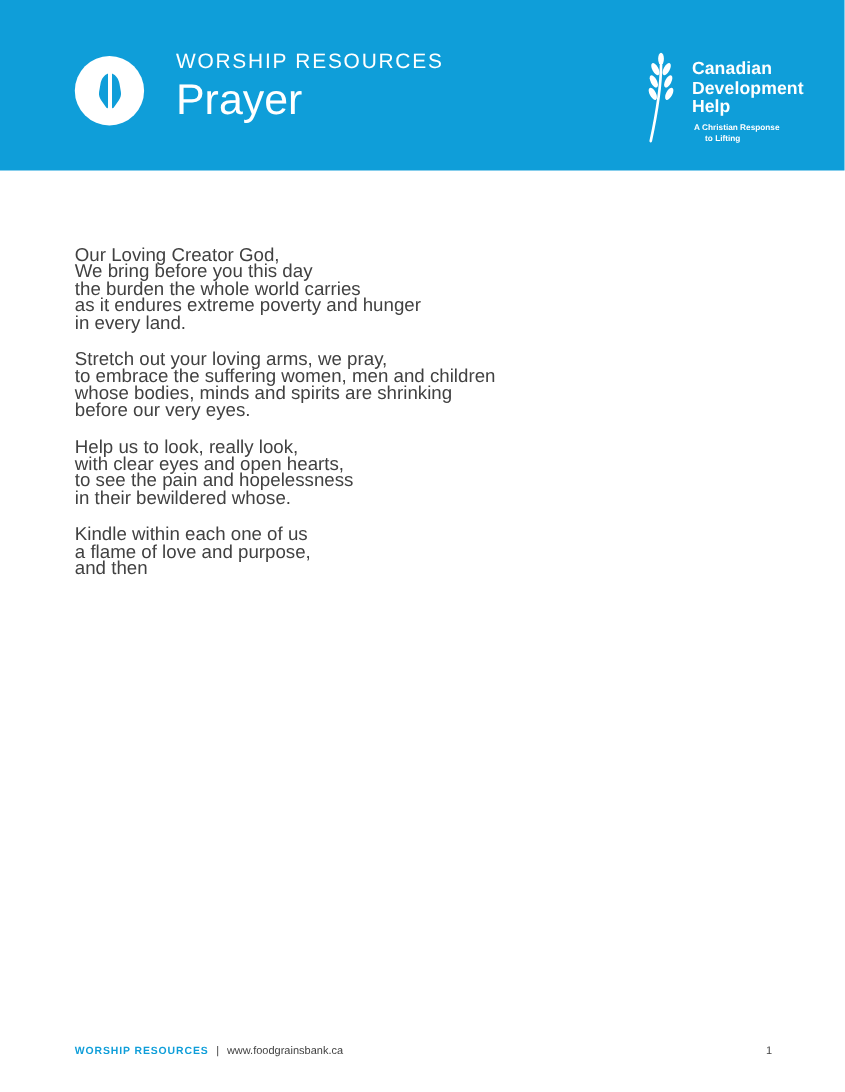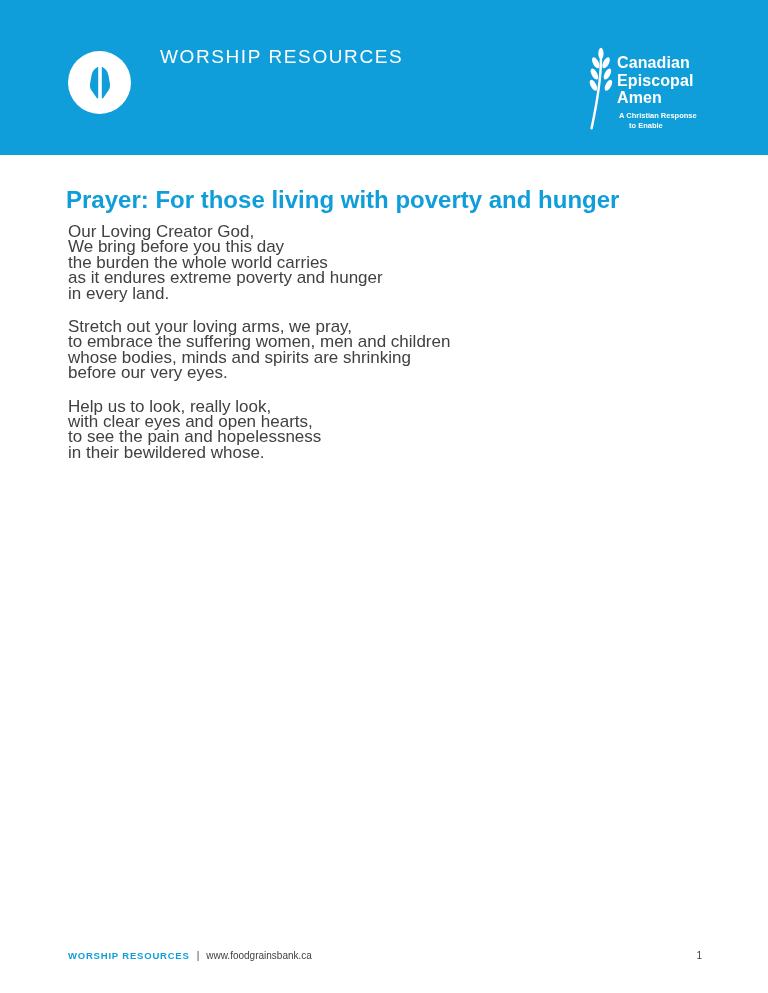--- a/index.html
+++ b/index.html
@@ -49,21 +49,21 @@
     line-height: 1;
   }
   .cfb-logo {
     position: absolute;
     left: 585px; top: 46px;
     display: flex;
     align-items: flex-start;
     color: #ffffff;
   }
   .cfb-logo svg { width: 30px; height: 86px; flex: 0 0 auto; }
-  .cfb-text { margin-left: 2px; padding-top: 8px; }
+  .cfb-text { margin-left: 14px; padding-top: 8px; }
   .cfb-name { font-size: 16px; font-weight: 700; line-height: 1.1; letter-spacing: 0.1px; }
   .cfb-tagline { margin-top: 4px; font-size: 7.5px; font-weight: 700; line-height: 1.3; padding-left: 2px; }
   .cfb-tagline .tl2 { padding-left: 10px; }
 
   
   .doc-title {
     position: absolute;
     left: 66px; top: 186px;
     width: 660px;
     margin: 0;
@@ -121,62 +121,65 @@
 
     <div class="hands-badge">
       <svg viewBox="0 0 64 64" aria-hidden="true">
         <path fill="#0f9ed9" d="M29.5,9.5 C24.5,11.5 21,16.5 20,22.5 L18.2,33 C17.6,36.8 18.6,40.2 20.8,43.2 L27.2,52.6 C28.3,54.2 29.5,53.8 29.5,51.8 Z"></path>
         <path fill="#0f9ed9" d="M34.5,9.5 C39.5,11.5 43,16.5 44,22.5 L45.8,33 C46.4,36.8 45.4,40.2 43.2,43.2 L36.8,52.6 C35.7,54.2 34.5,53.8 34.5,51.8 Z"></path>
       </svg>
     </div>
 
     <div class="header-text">
       <div class="eyebrow">WORSHIP RESOURCES</div>
+      <div class="header-title">Prayer</div>
     </div>
 
     <div class="cfb-logo">
       <svg viewBox="0 0 30 92" aria-hidden="true">
         <path d="M16,14 C16,38 12,60 6,88" stroke="#ffffff" stroke-width="2.6" fill="none" stroke-linecap="round"></path>
         <ellipse cx="16" cy="8" rx="2.8" ry="6" fill="#ffffff"></ellipse>
         <ellipse cx="10.5" cy="18" rx="3" ry="6.5" fill="#ffffff" transform="rotate(-28 10.5 18)"></ellipse>
         <ellipse cx="21.5" cy="18" rx="3" ry="6.5" fill="#ffffff" transform="rotate(28 21.5 18)"></ellipse>
         <ellipse cx="9" cy="30" rx="3" ry="6.5" fill="#ffffff" transform="rotate(-28 9 30)"></ellipse>
         <ellipse cx="23" cy="30" rx="3" ry="6.5" fill="#ffffff" transform="rotate(28 23 30)"></ellipse>
         <ellipse cx="8" cy="42" rx="3" ry="6.5" fill="#ffffff" transform="rotate(-28 8 42)"></ellipse>
         <ellipse cx="24" cy="42" rx="3" ry="6.5" fill="#ffffff" transform="rotate(28 24 42)"></ellipse>
       </svg>
       <div class="cfb-text">
         <div class="cfb-name">Canadian</div>
-        <div class="cfb-name">Episcopal</div>
-        <div class="cfb-name">Amen</div>
+        <div class="cfb-name">Development</div>
+        <div class="cfb-name">Help</div>
         <div class="cfb-tagline">
           <div class="tl1">A Christian Response</div>
-          <div class="tl2">to Enable</div>
+          <div class="tl2">to Lifting</div>
         </div>
       </div>
     </div>
 
   </div>
 
-  <h1 class="doc-title">Prayer: For those living with poverty and hunger</h1>
 
   <div class="poem">
     <p class="stanza">Our Loving Creator God,
 We bring before you this day
 the burden the whole world carries
 as it endures extreme poverty and hunger
 in every land.</p>
     <p class="stanza">Stretch out your loving arms, we pray,
 to embrace the suffering women, men and children
 whose bodies, minds and spirits are shrinking
 before our very eyes.</p>
     <p class="stanza">Help us to look, really look,
 with clear eyes and open hearts,
 to see the pain and hopelessness
 in their bewildered whose.</p>
+    <p class="stanza">Kindle within each one of us
+a flame of love and purpose,
+and then</p>
   </div>
 
   <div class="footer">
     <div class="footer-left">
       <span class="footer-label">WORSHIP RESOURCES</span>
       <span class="footer-sep">|</span>
       <span class="footer-url">www.foodgrainsbank.ca</span>
     </div>
     <span class="page-number">1</span>
   </div>

